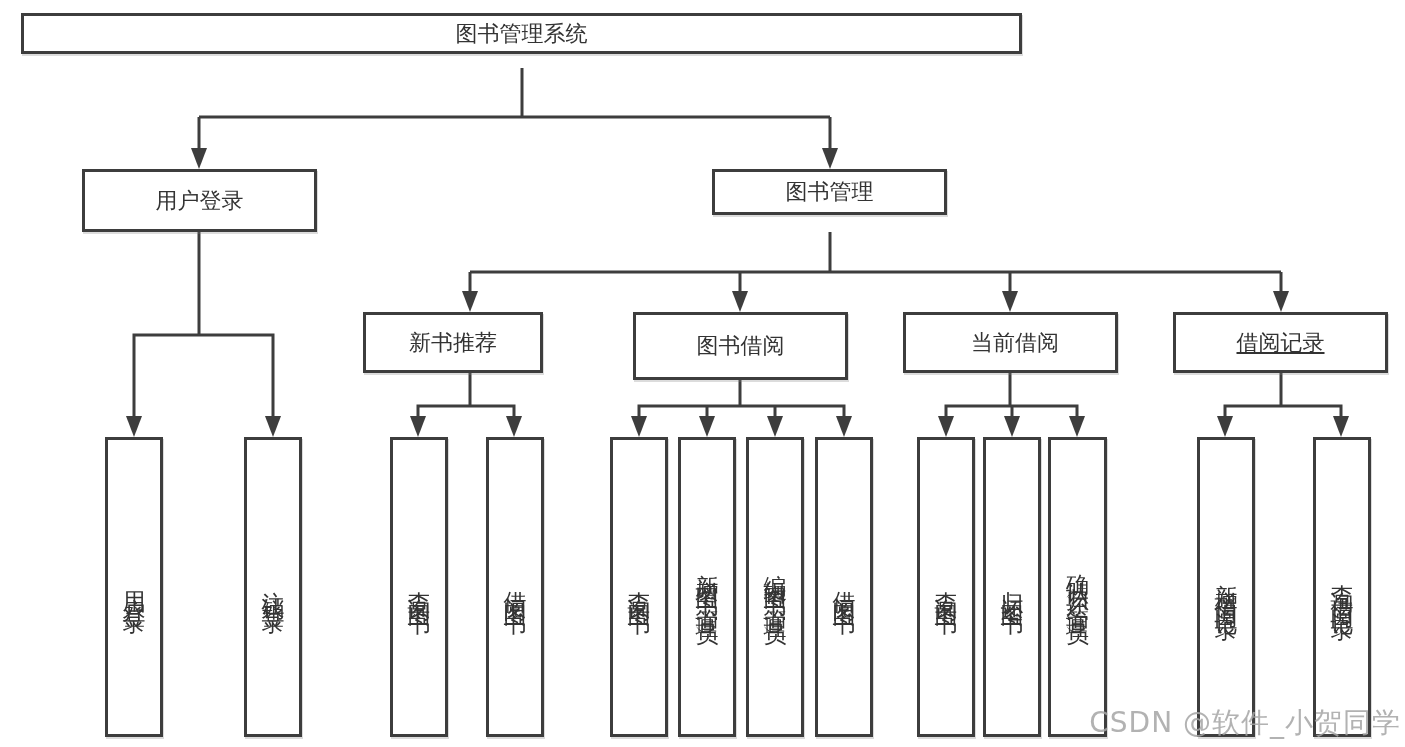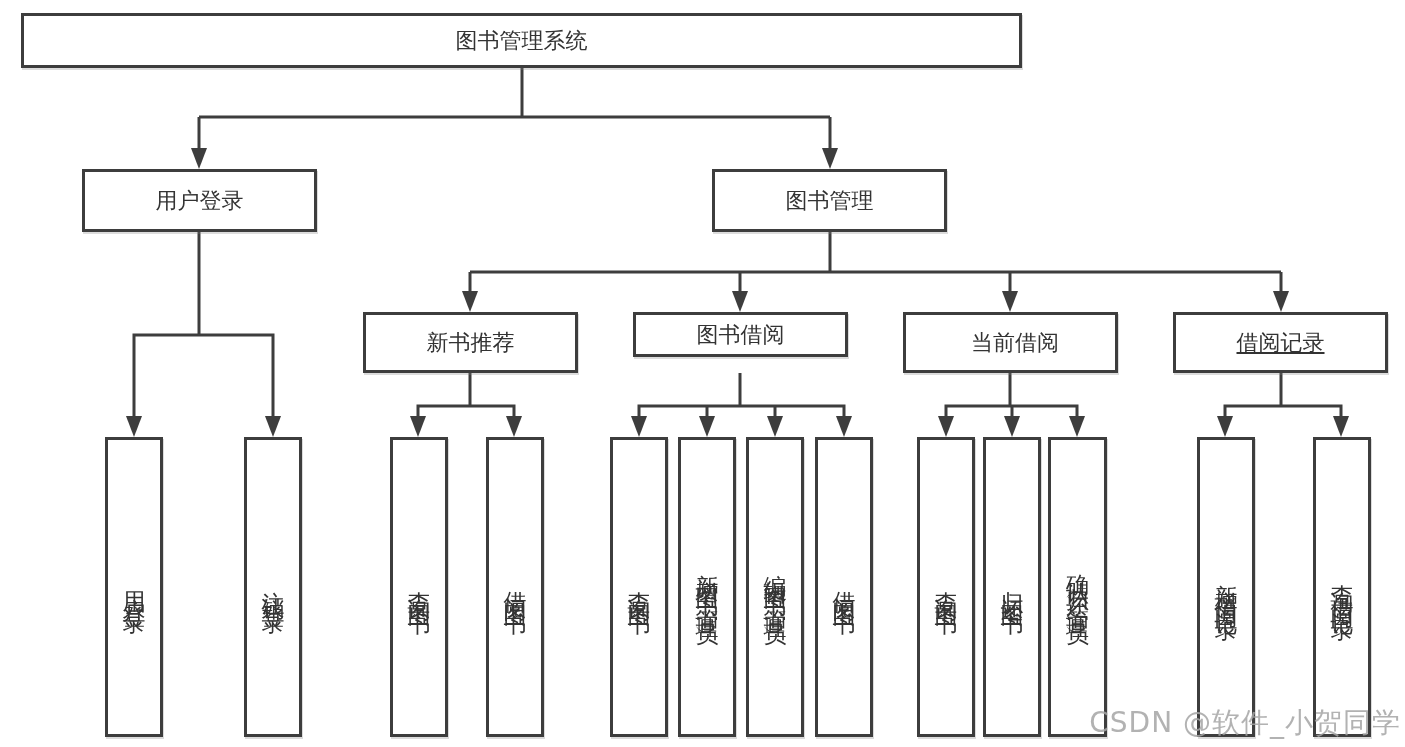--- a/index.html
+++ b/index.html
@@ -82,35 +82,35 @@
       <polygon points="767,416 783,416 775,437"></polygon>
       <polygon points="836,416 852,416 844,437"></polygon>
       <polygon points="938,416 954,416 946,437"></polygon>
       <polygon points="1004,416 1020,416 1012,437"></polygon>
       <polygon points="1069,416 1085,416 1077,437"></polygon>
       <polygon points="1217,416 1233,416 1225,437"></polygon>
       <polygon points="1333,416 1349,416 1341,437"></polygon>
     </g>
   </svg>
 
-  <div class="hbox" style="left:21px; top:13px; width:1001px; height:55px;">
+  <div class="hbox" style="left:21px; top:13px; width:1001px; height:41px;">
     <span>图书管理系统</span>
   </div>
 
   <div class="hbox" style="left:82px; top:169px; width:235px; height:63px;">
     <span>用户登录</span>
   </div>
-  <div class="hbox" style="left:712px; top:169px; width:235px; height:63px;">
+  <div class="hbox" style="left:712px; top:169px; width:235px; height:46px;">
     <span>图书管理</span>
   </div>
 
-  <div class="hbox" style="left:363px; top:312px; width:215px; height:61px;">
+  <div class="hbox" style="left:363px; top:312px; width:180px; height:61px;">
     <span>新书推荐</span>
   </div>
-  <div class="hbox" style="left:633px; top:312px; width:215px; height:45px;">
+  <div class="hbox" style="left:633px; top:312px; width:215px; height:68px;">
     <span>图书借阅</span>
   </div>
   <div class="hbox" style="left:903px; top:312px; width:215px; height:61px;padding-left:9px;">
     <span>当前借阅</span>
   </div>
   <div class="hbox" style="left:1173px; top:312px; width:215px; height:61px;text-decoration:underline;">
     <span>借阅记录</span>
   </div>
 
   <div class="vbox" style="left:105px;">

